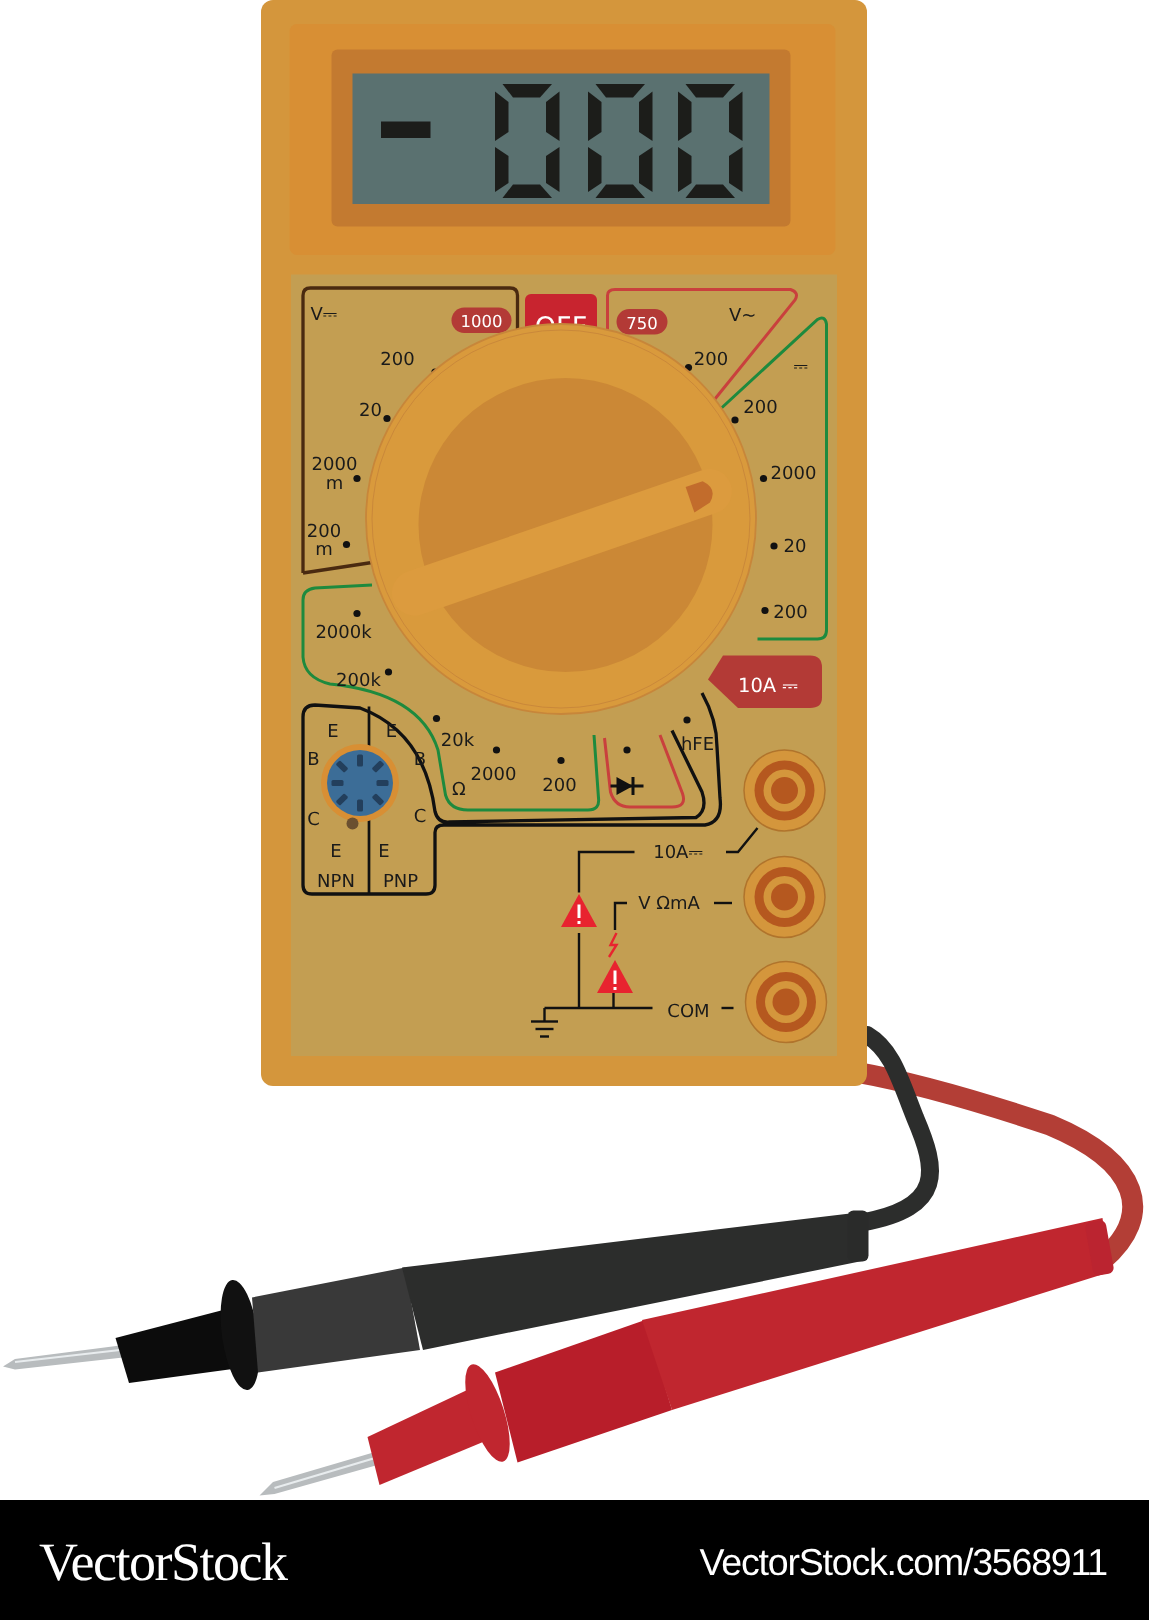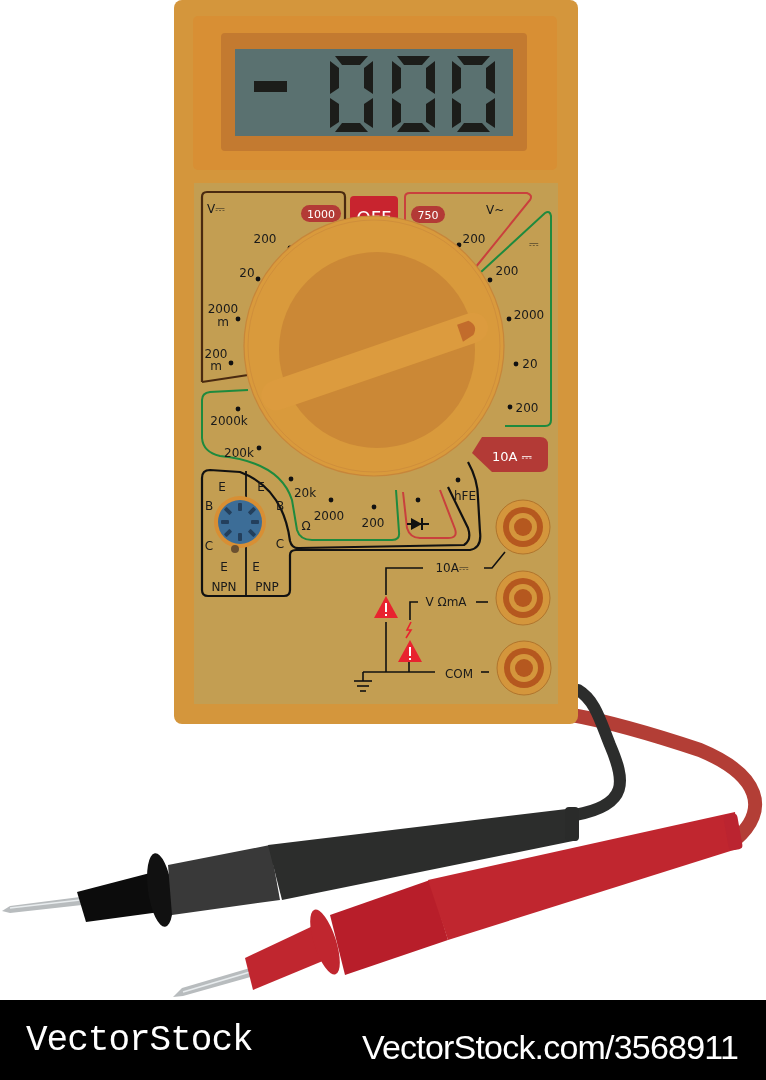--- a/index.html
+++ b/index.html
@@ -5,22 +5,22 @@
   html, body { margin:0; padding:0; }
   body { width:766px; height:1080px; background:#ffffff; position:relative; overflow:hidden;
          font-family:"Liberation Sans", "DejaVu Sans", sans-serif; }
   #art { position:absolute; left:0; top:0; width:766px; height:1000px; }
   .lbl { font-family:"DejaVu Sans", "Liberation Sans", sans-serif; fill:#1a1a1a; font-size:12px; }
   .lbl-w { font-family:"DejaVu Sans", "Liberation Sans", sans-serif; fill:#ffffff; }
   .dot { fill:#111; }
   #footer { position:absolute; left:0; top:1000px; width:766px; height:80px; background:#000;
             color:#fff; }
   #footer .brand { position:absolute; left:26px; top:20px; font-size:36px; letter-spacing:-1px;
-            font-family:Liberation Mono, monospace; }
-  #footer .url { position:absolute; right:28px; top:28px; font-size:34px; letter-spacing:-0.8px;
+            font-family:Liberation Serif, serif; }
+  #footer .url { position:absolute; right:28px; top:28px; font-size:25px; letter-spacing:-0.8px;
             font-family:"Liberation Sans", sans-serif; }
 </style>
 </head>
 <body>
 
 <svg id="art" viewBox="0 0 766 1000" xmlns="http://www.w3.org/2000/svg">
 
   <g>
 
     <path d="M572,715 C600,720 640,730 700,750 C760,775 770,810 735,840" fill="none" stroke="#b33e36" stroke-width="14" stroke-linecap="round"></path>

